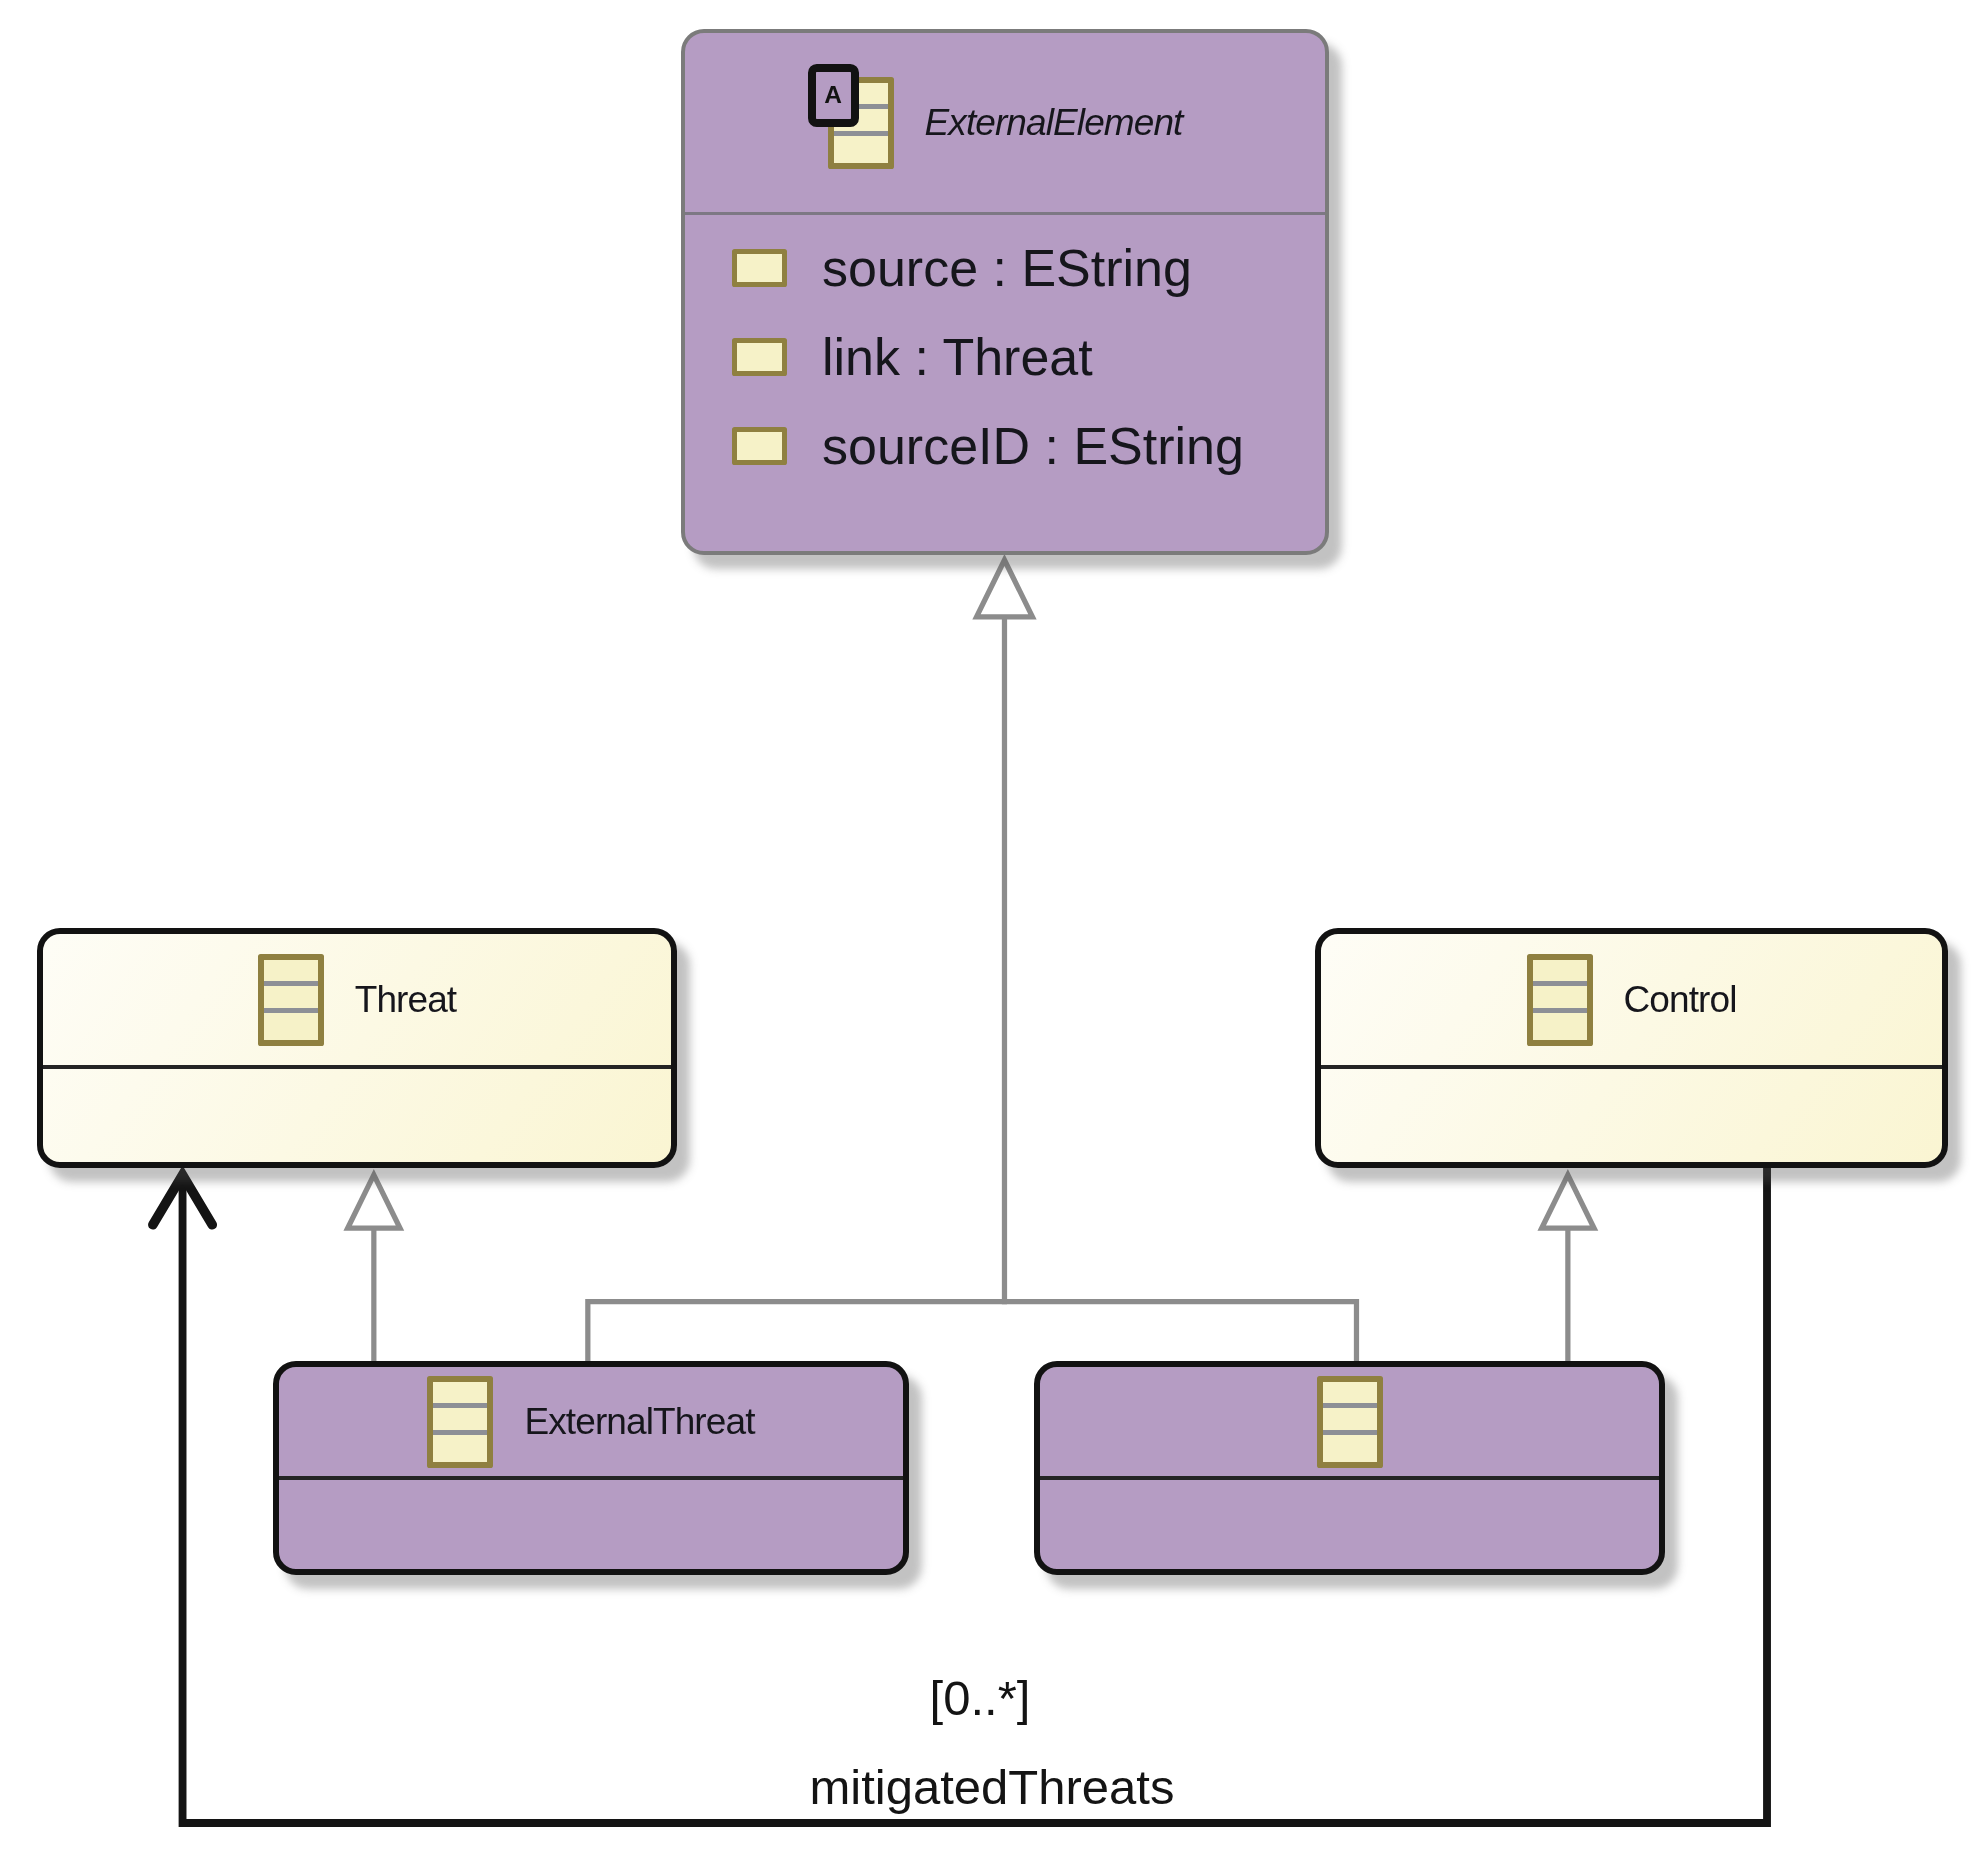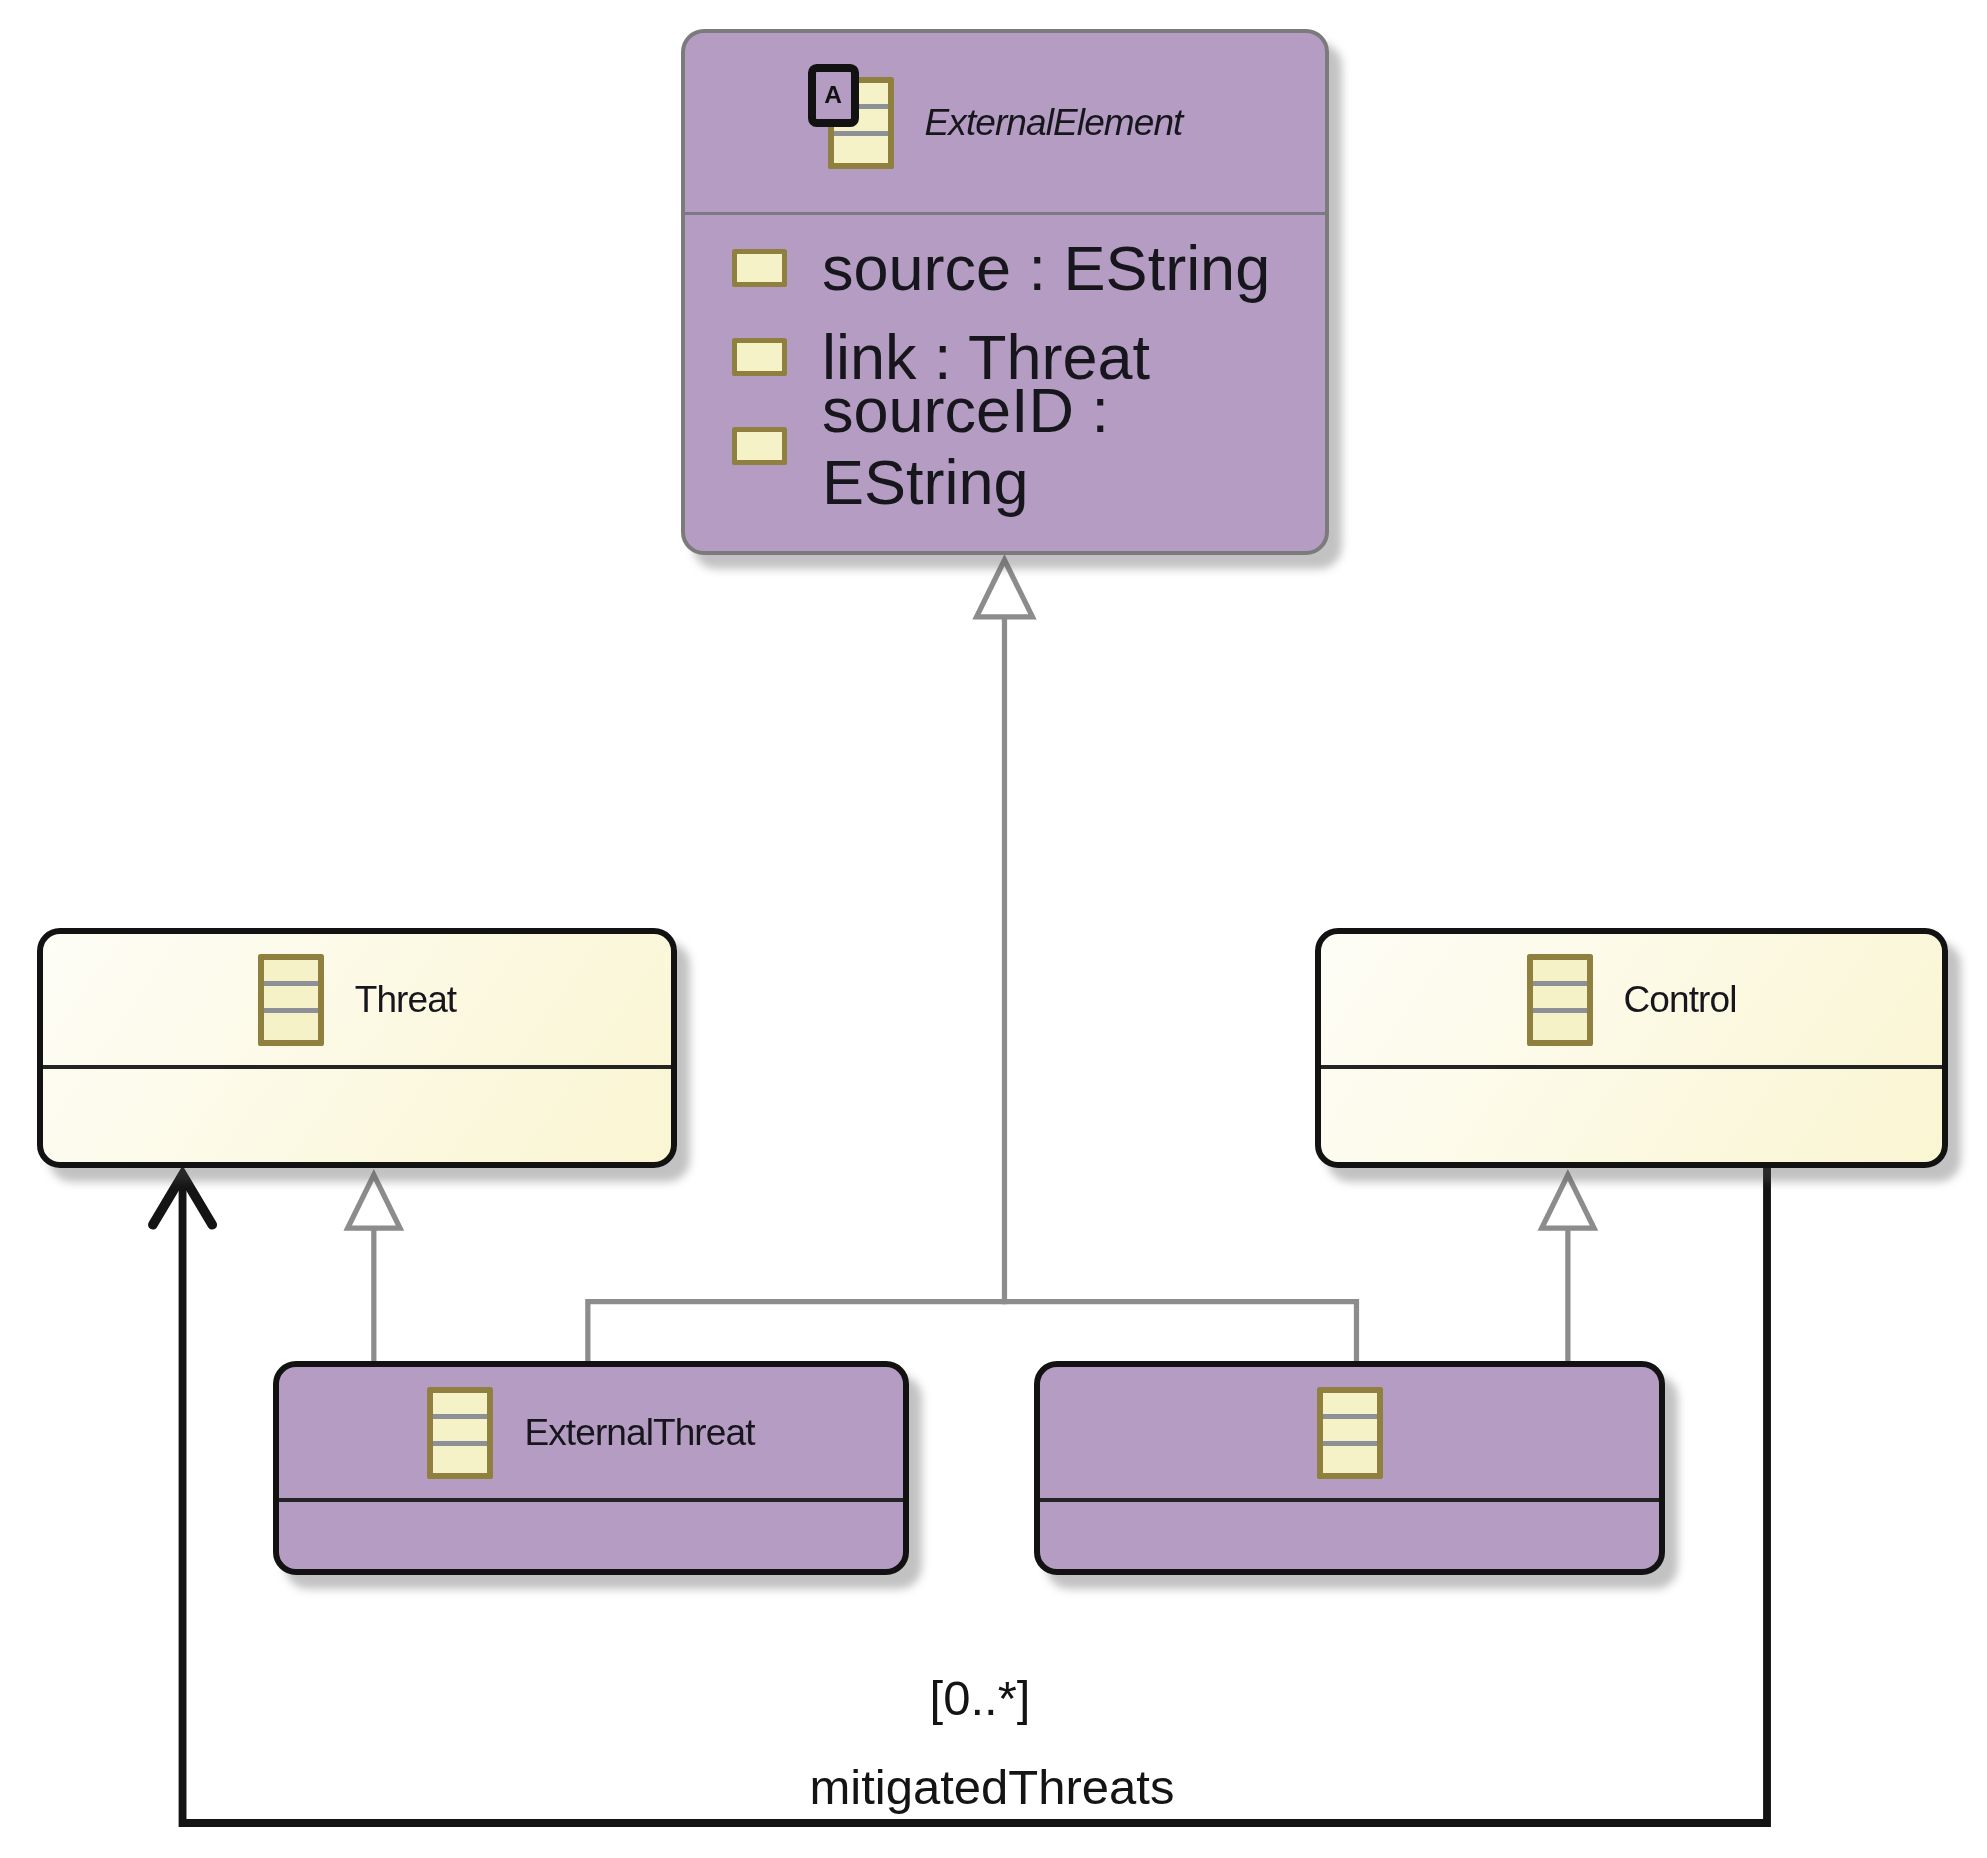--- a/index.html
+++ b/index.html
@@ -22,30 +22,30 @@
   }
   .purple{background:#b59cc3;}
   .yellow{background:linear-gradient(125deg,#fefdf6 0%,#fdfbе0 55%,#faf5d2 100%);
           background:linear-gradient(125deg,#fefdf6 0%,#faf5d2 100%);}
   .blackborder{border:6.1px solid #121212;justify-content:center;}
   .grayborder{border:4.4px solid #7b7b7b;}
 
   .hdr{display:flex;align-items:center;justify-content:center;gap:31px;flex:none;}
   #ee .hdr{height:179px;}
   #threat .hdr,#control .hdr{height:131px;}
-  #ethreat .hdr,#econtrol .hdr{height:131px;}
+  #ethreat .hdr,#econtrol .hdr{height:109px;}
 
   .sep{height:0;border-top:4.4px solid #242424;flex:none;}
   #ee .sep{border-top:3.5px solid #7d7884;}
 
   .title{font-size:37px;letter-spacing:-0.9px;white-space:nowrap;}
   #ee .title{font-style:italic;}
 
   .attrs{flex:1;display:flex;flex-direction:column;gap:35px;padding:26px 0 0 47px;}
-  .attr{display:flex;align-items:center;gap:35px;font-size:63px;height:54px;}
+  .attr{display:flex;align-items:center;gap:35px;font-size:52px;height:54px;}
   .empty{flex:1;}
 
   
   .cicon{
     position:relative;flex:none;
     width:54px;height:80px;
     background:#f6f2c8;border:6.1px solid #8f8040;border-radius:2.6px;
   }
   .cline{position:absolute;left:0;right:0;height:5.2px;background:#8d9096;}
   .cline.l1{top:21px;}

